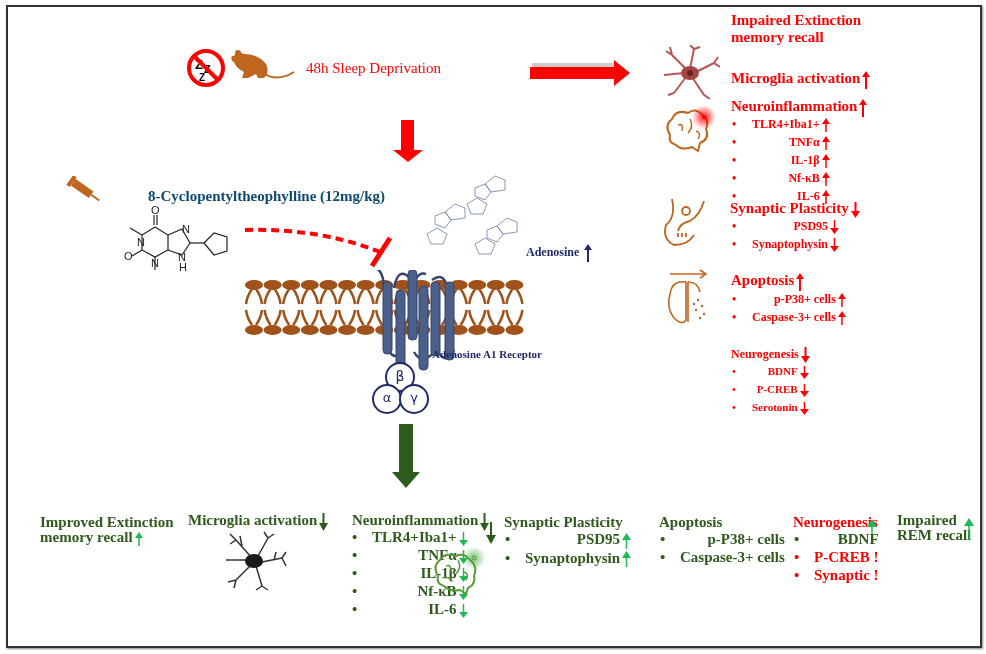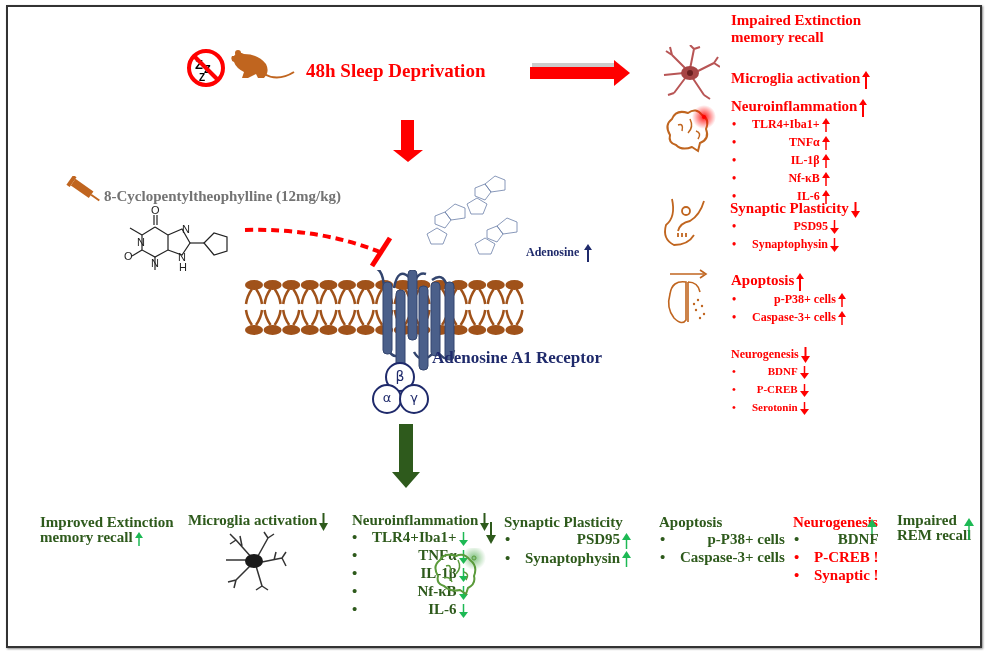--- a/index.html
+++ b/index.html
@@ -1,23 +1,23 @@
 <!DOCTYPE html>
 <html><head>
 <meta charset="utf-8">
 <style>
   html, body { margin:0; padding:0; background:#fff; }
   body { width:986px; height:654px; position:relative; overflow:hidden; font-family:"Liberation Serif", serif; }
   .frame { position:absolute; left:6px; top:5px; width:976px; height:643px; border:2px solid #333; box-sizing:border-box; box-shadow:1px 1px 2px #888; }
   .abs { position:absolute; }
   .red { color:#ff0000; }
-  .dkred { color:#737373; }
+  .dkred { color:#0c4a6e;margin-left:44px; }
   .green { color:#2e5a1c; }
   .navy { color:#1f2a6b; }
-  .title { font-size:19px; font-weight:bold; color:#ff0000; }
+  .title { font-size:15px; font-weight:normal; color:#ff0000; }
   .t14 { font-size:14px; font-weight:bold; }
   .t13 { font-size:15px; font-weight:bold; }
   .t12 { font-size:12px; font-weight:bold; }
   ul.bl { list-style:none; margin:0; padding:0; }
   ul.bl li { position:relative; padding-left:22px; line-height:18px;text-align:right; }
   ul.bl li::before { content:"•"; position:absolute; left:2px; }
   .arr { display:inline-block; vertical-align:middle; margin-left:2px; }
 </style>
 </head>
 <body>
@@ -170,21 +170,21 @@
     <ellipse cx="276.40000000000003" cy="60" rx="9" ry="5" fill="#a0521a"></ellipse>
     <path d="M130 -2 Q146 -6 146 20 M156 18 Q160 -4 172 8 M172 30 Q176 0 188 4 M194 10 Q208 0 210 24" stroke="#33456e" stroke-width="2.5" fill="none"></path>
     <path d="M150 80 Q158 92 164 80 M176 82 Q184 96 196 82 M200 82 Q210 96 216 80" stroke="#33456e" stroke-width="2.5" fill="none"></path>
     <rect x="145" y="12" width="9" height="72" rx="4" fill="#4a5f8a" stroke="#33456e" stroke-width="1"></rect>
     <rect x="158" y="20" width="9" height="84" rx="4" fill="#4a5f8a" stroke="#33456e" stroke-width="1"></rect>
     <rect x="170" y="0" width="9" height="70" rx="4" fill="#4a5f8a" stroke="#33456e" stroke-width="1"></rect>
     <rect x="181" y="16" width="9" height="84" rx="4" fill="#4a5f8a" stroke="#33456e" stroke-width="1"></rect>
     <rect x="193" y="12" width="9" height="74" rx="4" fill="#4a5f8a" stroke="#33456e" stroke-width="1"></rect>
     <rect x="207" y="12" width="9" height="78" rx="4" fill="#4a5f8a" stroke="#33456e" stroke-width="1"></rect>
   </svg>
-<div class="abs t12 navy" style="left:432px;top:348px;font-size:17px">Adenosine A1 Receptor</div>
+<div class="abs t12 navy" style="left:432px;top:348px;font-size:11px">Adenosine A1 Receptor</div>
 
 <div class="abs" style="left:385px;top:362px;width:26px;height:26px;border:2px solid #1f2a6b;border-radius:50%;background:#fff;text-align:center;line-height:24px;font-size:14px;color:#1f2a6b;font-family:'DejaVu Sans',sans-serif">β</div>
 <div class="abs" style="left:372px;top:384px;width:26px;height:26px;border:2px solid #1f2a6b;border-radius:50%;background:#fff;text-align:center;line-height:24px;font-size:13px;color:#1f2a6b;font-family:'DejaVu Sans',sans-serif">α</div>
 <div class="abs" style="left:399px;top:384px;width:26px;height:26px;border:2px solid #1f2a6b;border-radius:50%;background:#fff;text-align:center;line-height:24px;font-size:13px;color:#1f2a6b;font-family:'DejaVu Sans',sans-serif">γ</div>
 
 <svg class="abs" style="left:392px;top:424px" width="30" height="68" viewBox="0 0 30 68">
   <rect x="7" y="0" width="14" height="50" fill="#2e5a1c"></rect>
   <polygon points="0,48 28,48 14,64" fill="#2e5a1c"></polygon>
 </svg>
 

